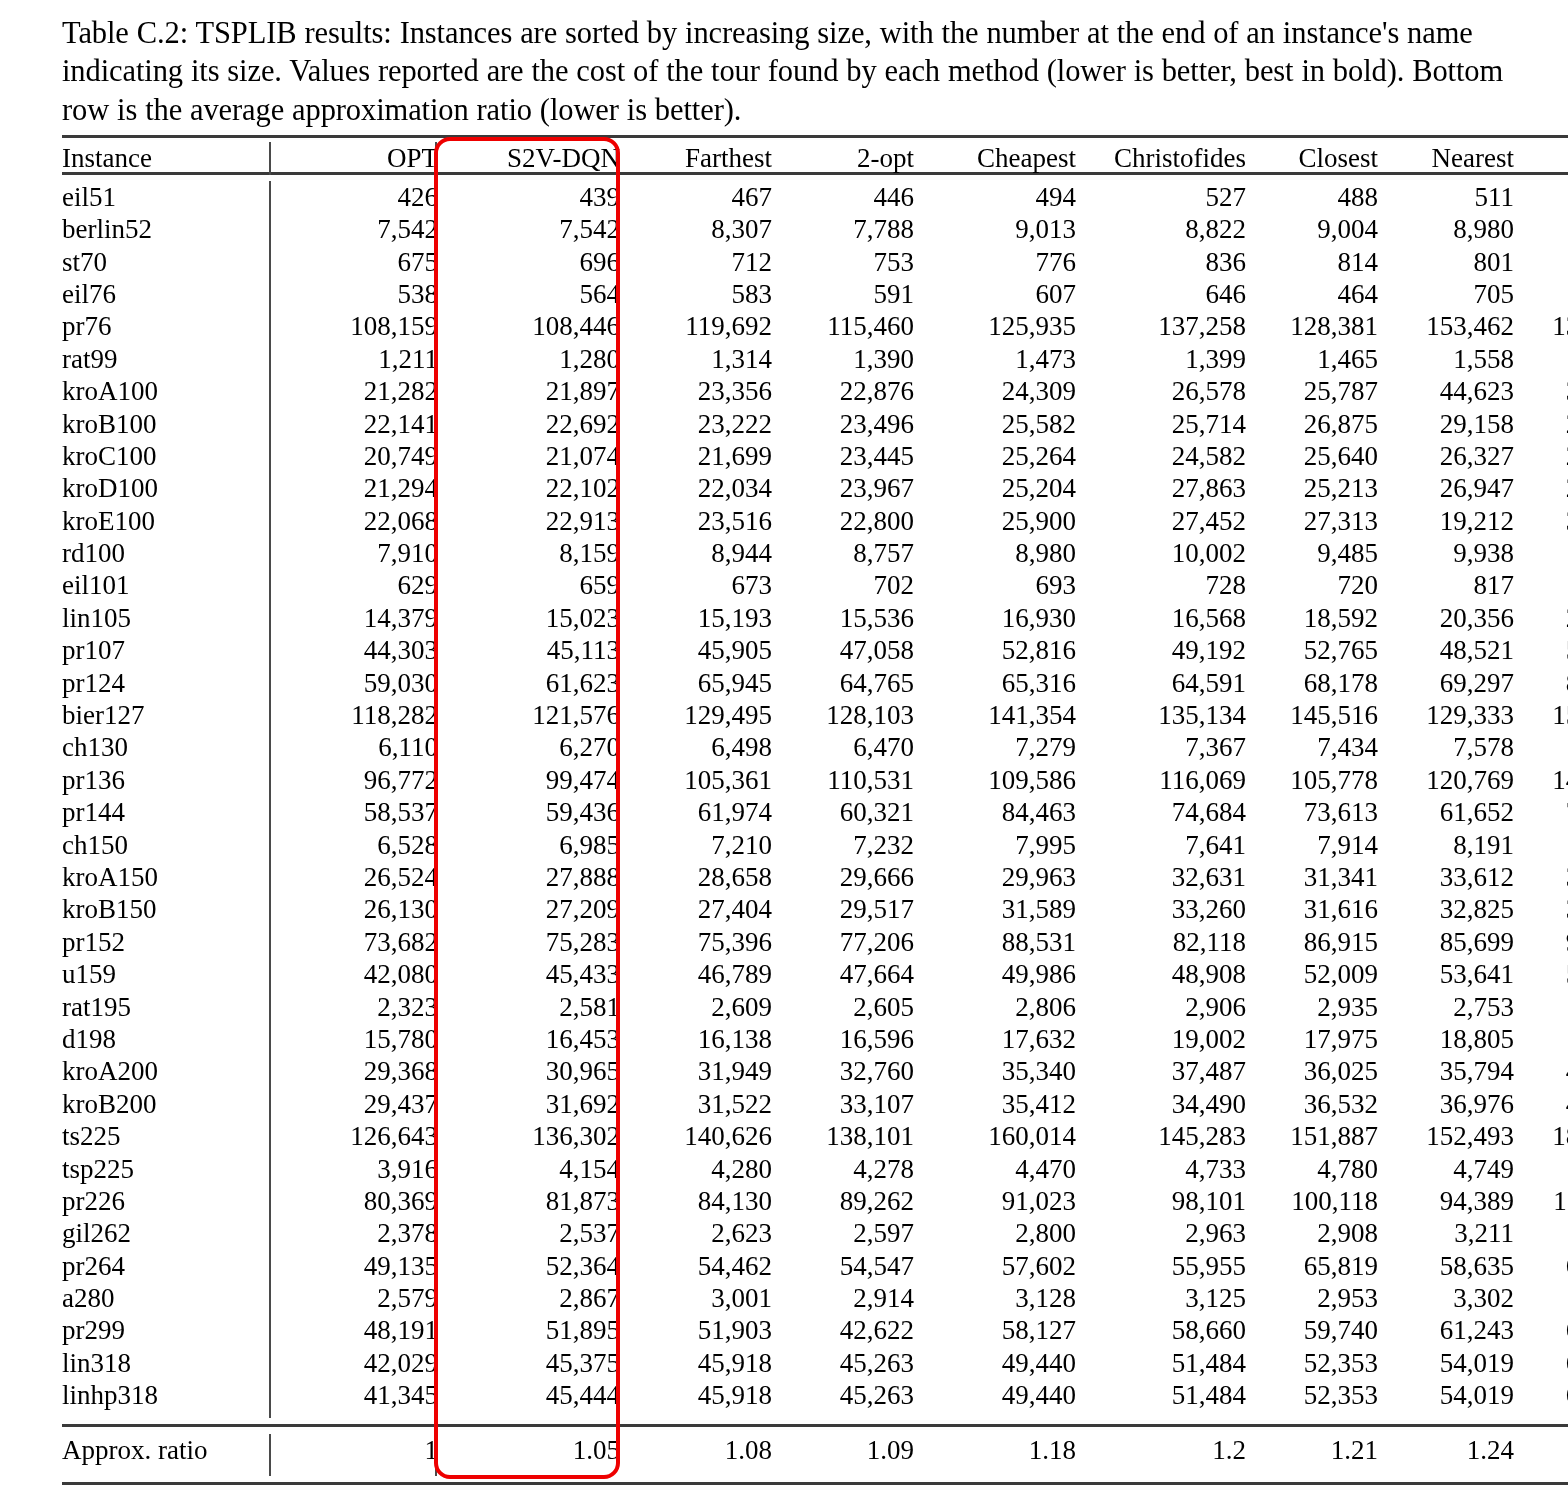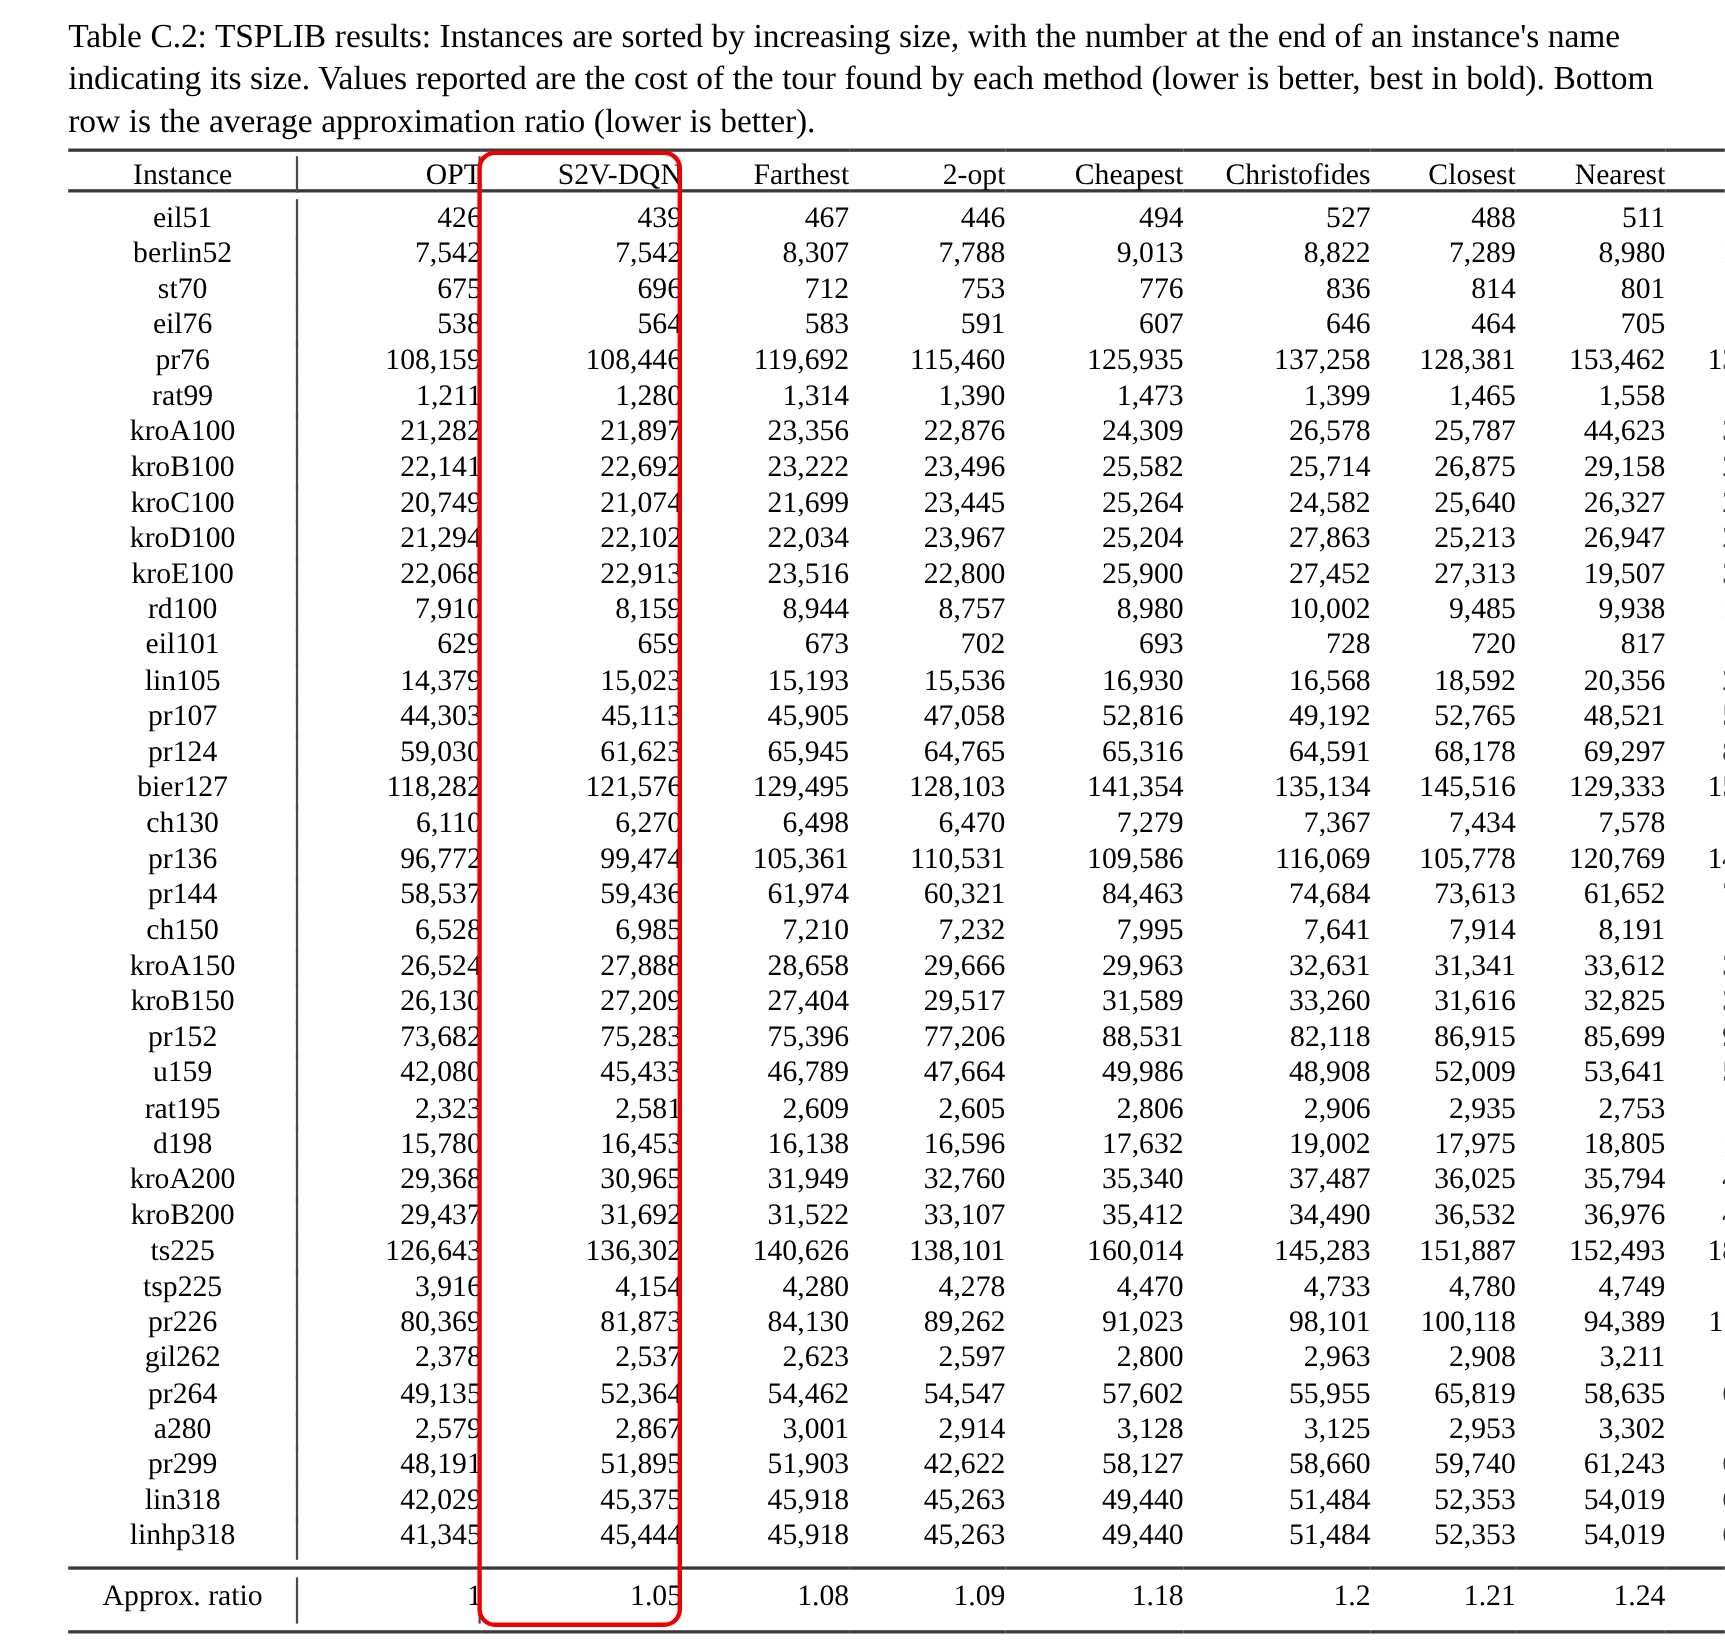--- a/index.html
+++ b/index.html
@@ -74,21 +74,21 @@
   col.c-dqn      { width: 182px; }
   col.c-far      { width: 152px; }
   col.c-2opt     { width: 142px; }
   col.c-cheap    { width: 162px; }
   col.c-chris    { width: 170px; }
   col.c-closest  { width: 132px; }
   col.c-nearest  { width: 136px; }
   col.c-mst      { width: 126px; }
 
   td.instance, th.instance {
-    text-align: center;
+    text-align: left;
     padding-left: 24px;
   }
   td.num, th.num {
     text-align: right;
     padding-right: 10px;
   }
   
   td.sep-after, th.sep-after {
     position: relative;
   }
@@ -191,21 +191,21 @@
             <td class="num">614</td>
           </tr>
           <tr class="data">
             <td class="instance sep-after">berlin52</td>
             <td class="num sep-opt">7,542</td>
             <td class="num b">7,542</td>
             <td class="num">8,307</td>
             <td class="num">7,788</td>
             <td class="num">9,013</td>
             <td class="num">8,822</td>
-            <td class="num">7,289</td>
+            <td class="num">9,004</td>
             <td class="num">8,980</td>
             <td class="num">10,402</td>
           </tr>
           <tr class="data">
             <td class="instance sep-after">st70</td>
             <td class="num sep-opt">675</td>
             <td class="num b">696</td>
             <td class="num">712</td>
             <td class="num">753</td>
             <td class="num">776</td>
@@ -300,21 +300,21 @@
           </tr>
           <tr class="data">
             <td class="instance sep-after">kroE100</td>
             <td class="num sep-opt">22,068</td>
             <td class="num">22,913</td>
             <td class="num">23,516</td>
             <td class="num b">22,800</td>
             <td class="num">25,900</td>
             <td class="num">27,452</td>
             <td class="num">27,313</td>
-            <td class="num">19,507</td>
+            <td class="num">19,212</td>
             <td class="num">30,979</td>
           </tr>
           <tr class="data">
             <td class="instance sep-after">rd100</td>
             <td class="num sep-opt">7,910</td>
             <td class="num b">8,159</td>
             <td class="num">8,944</td>
             <td class="num">8,757</td>
             <td class="num">8,980</td>
             <td class="num">10,002</td>

